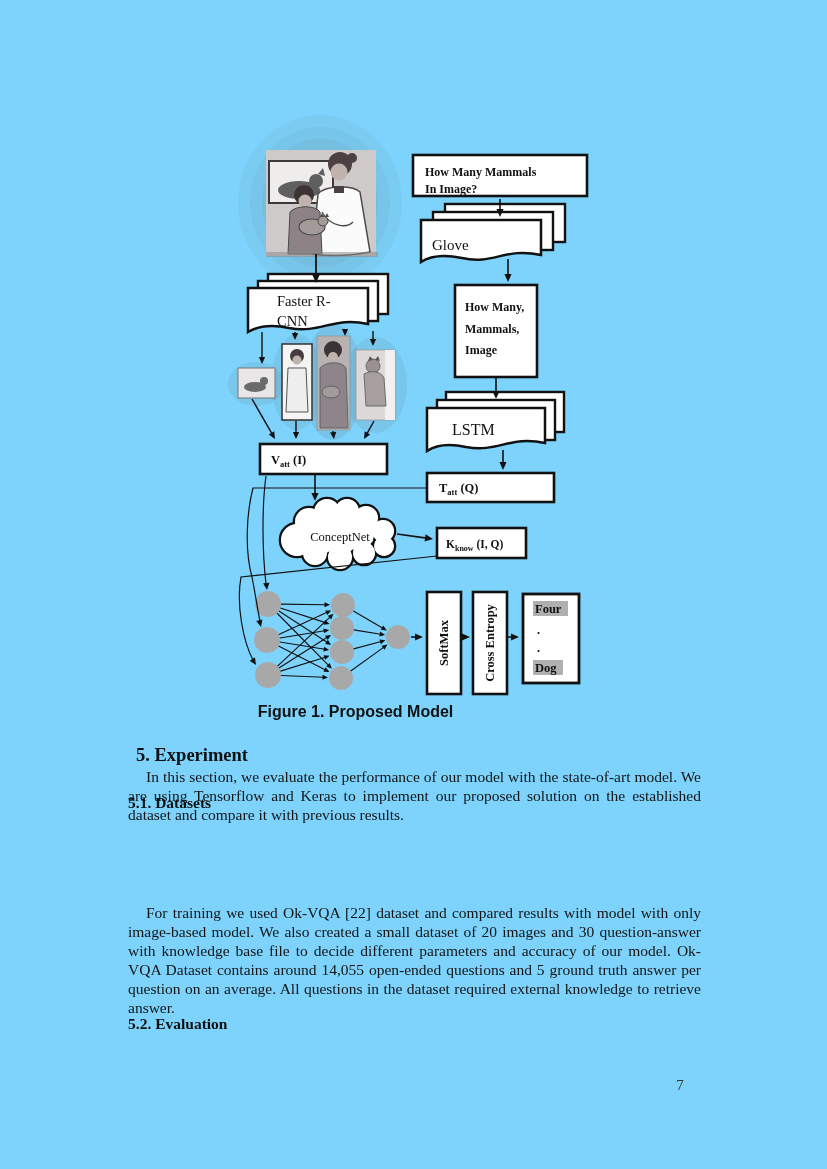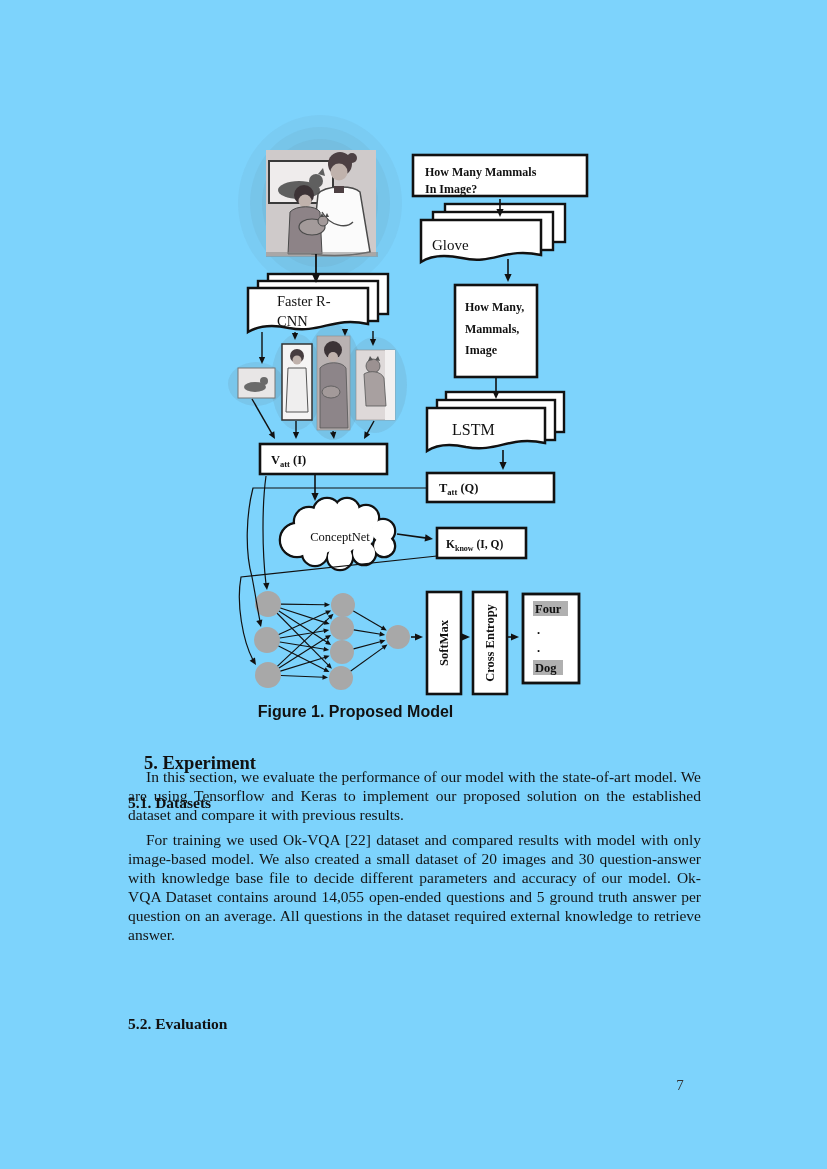--- a/index.html
+++ b/index.html
@@ -2,30 +2,30 @@
 <html><head>
 <meta charset="utf-8">
 <style>
   html,body{margin:0;padding:0;background:#fff;}
   .page{position:relative;width:827px;height:1169px;background:#7dd3fc;overflow:hidden;
         font-family:"Liberation Serif","DejaVu Serif",serif;color:#1a1a1a;}
   #fig{position:absolute;left:0;top:0;}
   .fig-caption{position:absolute;left:0;top:703px;width:711px;text-align:center;
         font-family:"Liberation Sans","DejaVu Sans",sans-serif;font-weight:bold;
         font-size:16px;color:#111;}
-  .h-main{position:absolute;left:128px;top:737px;width:572px;margin:16px;
+  .h-main{position:absolute;left:128px;top:737px;width:572px;margin:8px;
         font-size:18.5px;font-weight:bold;color:#111;}
   .h-sub{position:absolute;left:128px;width:572px;margin:0;
         font-size:15.5px;font-weight:bold;color:#111;}
   .h-datasets{top:794px;}
   .h-eval{top:1015px;}
   .para{position:absolute;left:128px;width:573px;margin:0;
         font-size:15.5px;line-height:19px;text-align:justify;text-indent:18px;color:#141414;}
   .p-exp{top:767px;}
-  .p-data{top:830px;}
+  .p-data{top:903px;}
   .p-eval{top:1009px;text-align-last:justify;}
   .pagenum{position:absolute;left:660px;top:1077px;width:40px;text-align:center;
         font-size:15px;color:#333;}
   
   .ts{font-family:"Liberation Serif","DejaVu Serif",serif;fill:#111;}
   .tb{font-family:"Liberation Serif","DejaVu Serif",serif;fill:#111;font-weight:bold;}
 </style>
 </head>
 <body>
 

